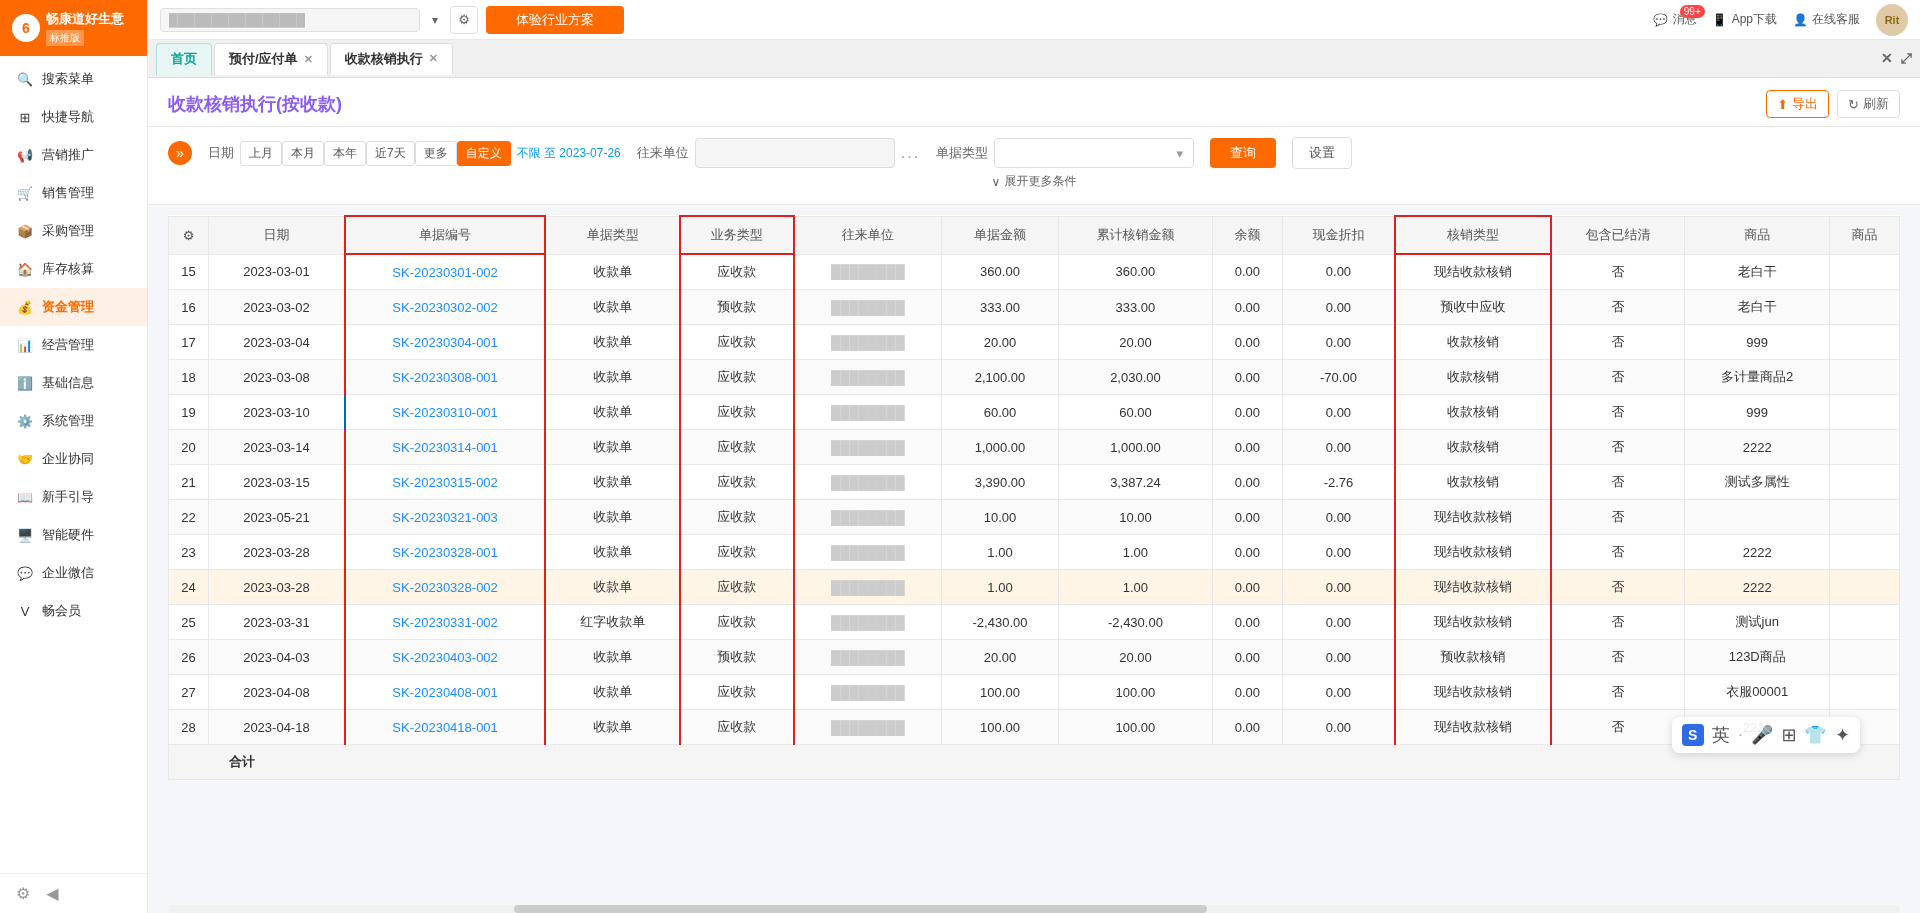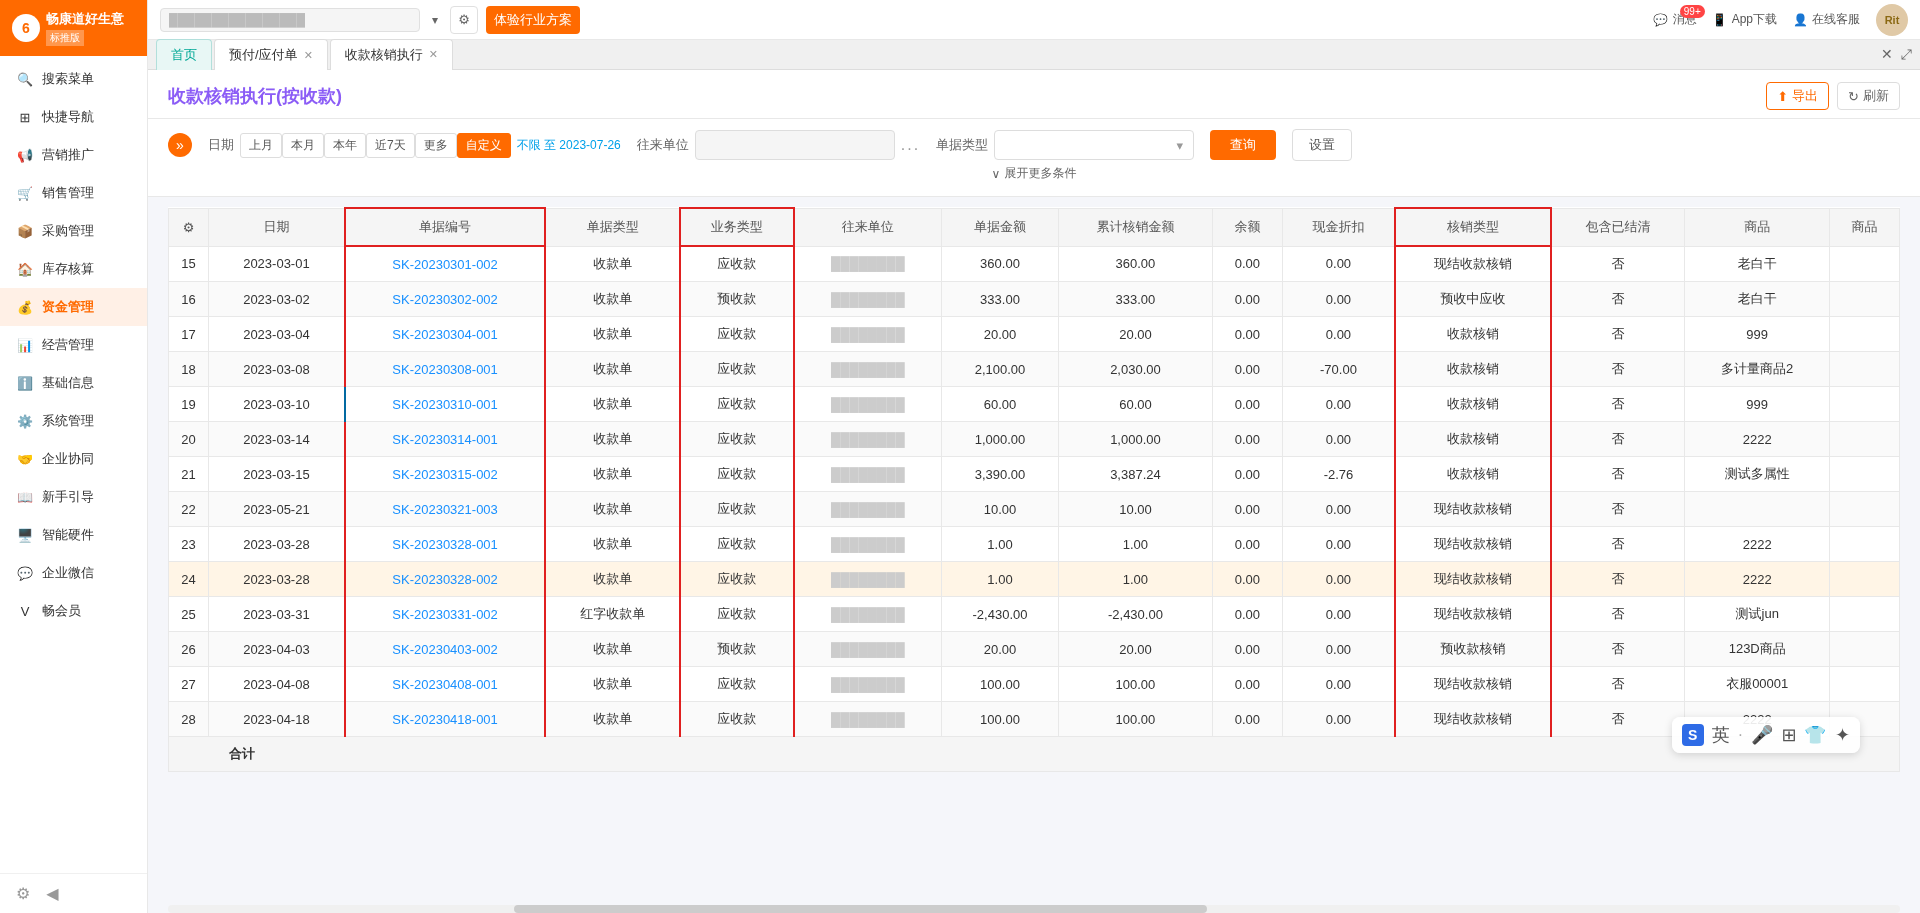--- a/index.html
+++ b/index.html
@@ -18,30 +18,30 @@
     .sidebar-bottom-icon { color: #999; cursor: pointer; font-size: 16px; }
 
     
     .main { flex: 1; display: flex; flex-direction: column; overflow: hidden; }
 
     
     .topbar { height: 40px; background: #fff; border-bottom: 1px solid #e8e8e8; display: flex; align-items: center; padding: 0 12px; gap: 8px; }
     .topbar-address { flex: 1; background: #f5f5f5; border: 1px solid #e0e0e0; border-radius: 4px; padding: 4px 8px; font-size: 12px; color: #999; max-width: 260px; }
     .topbar-nav-btn { color: #666; cursor: pointer; font-size: 12px; padding: 0 4px; }
     .topbar-settings-btn { width: 28px; height: 28px; border: 1px solid #e0e0e0; border-radius: 4px; display: flex; align-items: center; justify-content: center; cursor: pointer; color: #666; }
-    .topbar-solution-btn { background: #ff6a00; color: #fff; border: none; border-radius: 4px; padding: 5px 8px; cursor: pointer; font-size: 13px; }
+    .topbar-solution-btn { background: #ff6a00; color: #fff; border: none; border-radius: 4px; padding: 5px 30px; cursor: pointer; font-size: 13px; }
     .topbar-right { margin-left: auto; display: flex; align-items: center; gap: 16px; }
     .topbar-msg { display: flex; align-items: center; gap: 4px; color: #555; font-size: 12px; cursor: pointer; position: relative; }
     .topbar-badge { background: #ff4444; color: #fff; border-radius: 8px; font-size: 10px; padding: 1px 4px; position: absolute; top: -6px; right: -8px; }
     .topbar-app { display: flex; align-items: center; gap: 4px; color: #555; font-size: 12px; cursor: pointer; }
     .topbar-service { display: flex; align-items: center; gap: 4px; color: #555; font-size: 12px; cursor: pointer; }
     .topbar-avatar { width: 26px; height: 26px; background: #ddd; border-radius: 50%; }
 
     
-    .tabbar { height: 30px; background: #f0f0f0; display: flex; align-items: center; padding: 0 8px; gap: 0; border-bottom: 1px solid #ddd; }
+    .tabbar { height: 38px; background: #f0f0f0; display: flex; align-items: center; padding: 0 8px; gap: 0; border-bottom: 1px solid #ddd; font-weight: bold; }
     .tab { display: flex; align-items: center; gap: 6px; padding: 0 14px; height: 32px; background: #fff; border: 1px solid #ddd; border-bottom: none; border-radius: 4px 4px 0 0; cursor: pointer; font-size: 13px; color: #333; margin-right: 2px; }
     .tab.active { background: #fff; color: #333; border-bottom: 1px solid #fff; }
     .tab-home { background: #e8f7f5; color: #00a896; border-color: #b2dfdb; }
     .tab-close { color: #999; font-size: 11px; cursor: pointer; }
     .tabbar-controls { margin-left: auto; display: flex; gap: 8px; }
     .tabbar-ctrl-btn { color: #666; cursor: pointer; font-size: 14px; }
 
     
     .page { flex: 1; overflow: hidden; display: flex; flex-direction: column; background: #f5f6fa; }
     .page-header { background: #fff; padding: 12px 20px 8px; border-bottom: 1px solid #e8e8e8; display: flex; align-items: center; justify-content: space-between; }

